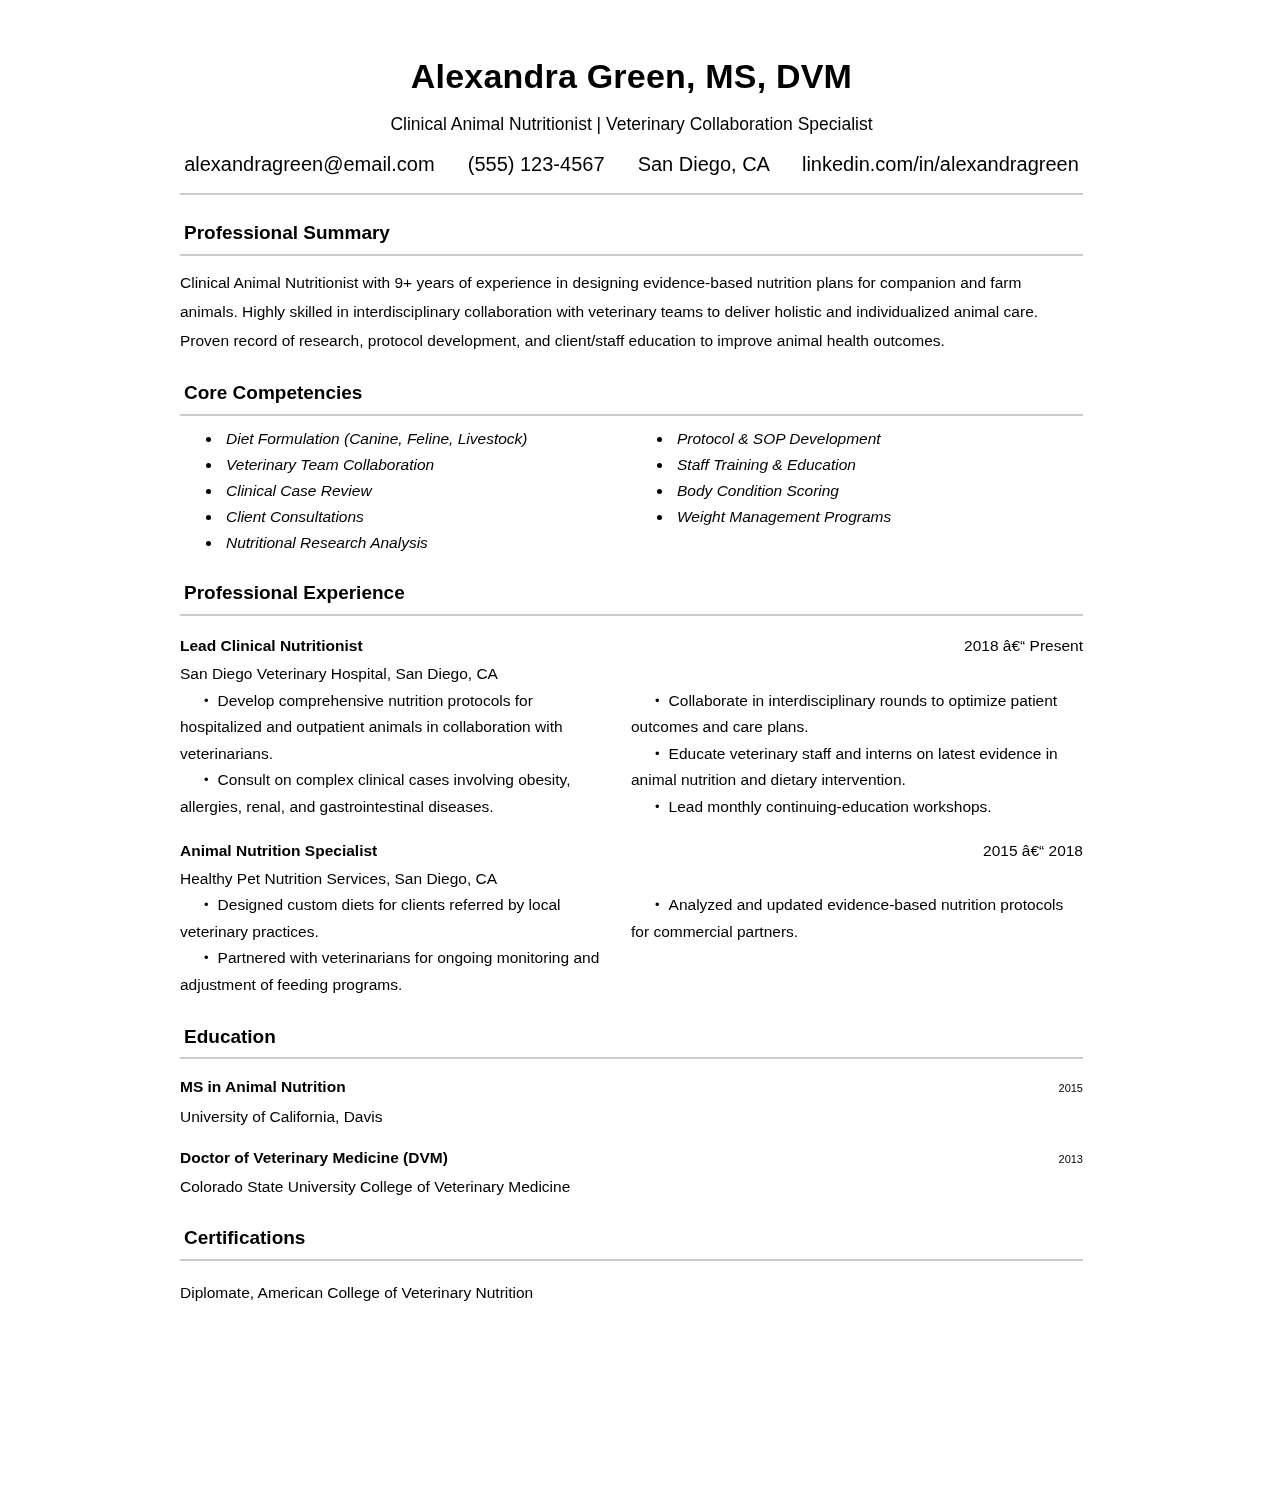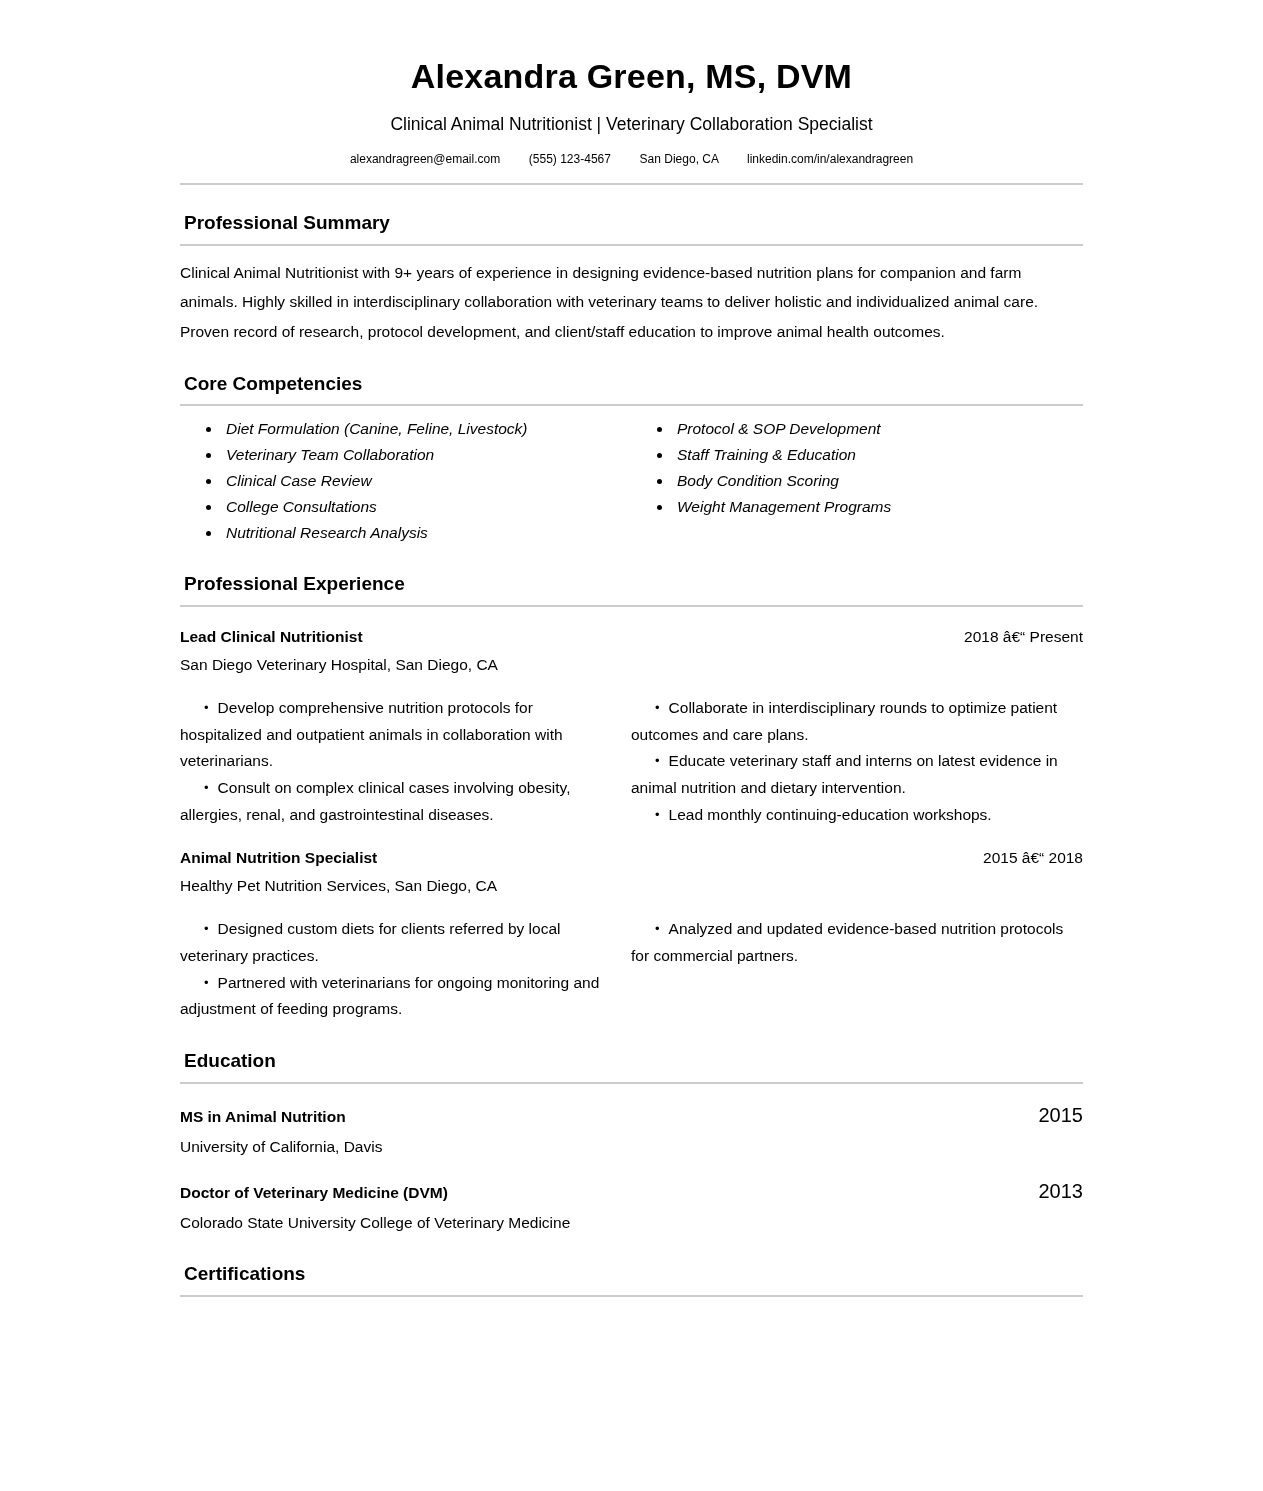--- a/index.html
+++ b/index.html
@@ -44,21 +44,21 @@
     line-height: 1.15;
   }
   .doc-tagline {
     text-align: center;
     font-size: 17.5px;
     margin: 18px 0 0 0;
     line-height: 1.2;
   }
   .contact-line {
     text-align: center;
-    font-size: 12px;
+    font-size: 20px;
     margin: 17px 0 0 0;
     line-height: 1.2;
     white-space: nowrap;
   }
   .contact-item { display: inline; }
   .contact-gap { display: inline-block; width: 22px; }
 
   .header-rule {
     border: 0;
     border-top: 2px solid #cccccc;
@@ -126,21 +126,21 @@
   }
   .entry-org {
     font-size: 15.5px;
     line-height: 1.75;
     margin-top: 4px;
   }
 
   
   .flow-bullets {
     display: flex;
-    margin-top: 17px;
+    margin-top: 0;
   }
   .flow-col { width: 451px; box-sizing: border-box; padding-right: 14px; }
   .flow-col.right { padding-right: 0; }
   .flow-item {
     font-size: 15.5px;
     line-height: 1.72;
     margin: 0;
     text-indent: 24px;
   }
   .flow-item .bullet-mark {
@@ -155,21 +155,21 @@
     display: flex;
     justify-content: space-between;
     align-items: baseline;
   }
   .simple-title {
     font-size: 15.5px;
     font-weight: bold;
     line-height: 1.3;
   }
   .simple-date {
-    font-size: 20px;
+    font-size: 11px;
     line-height: 1.3;
     white-space: nowrap;
     text-align: center;
   }
   .simple-sub {
     font-size: 15.5px;
     line-height: 1.75;
     margin-top: 5px;
   }
 </style>
@@ -202,21 +202,21 @@
 
     <div class="section">
       <div class="section-title">Core Competencies</div>
       <hr class="section-rule">
       <div class="two-col">
         <div class="col">
           <ul class="disc-list">
               <li>Diet Formulation (Canine, Feline, Livestock)</li>
               <li>Veterinary Team Collaboration</li>
               <li>Clinical Case Review</li>
-              <li>College Consultations</li>
+              <li>Client Consultations</li>
               <li>Nutritional Research Analysis</li>
             </ul>
         </div>
         <div class="col">
           <ul class="disc-list">
               <li>Protocol &amp; SOP Development</li>
               <li>Staff Training &amp; Education</li>
               <li>Body Condition Scoring</li>
               <li>Weight Management Programs</li>
             </ul>

